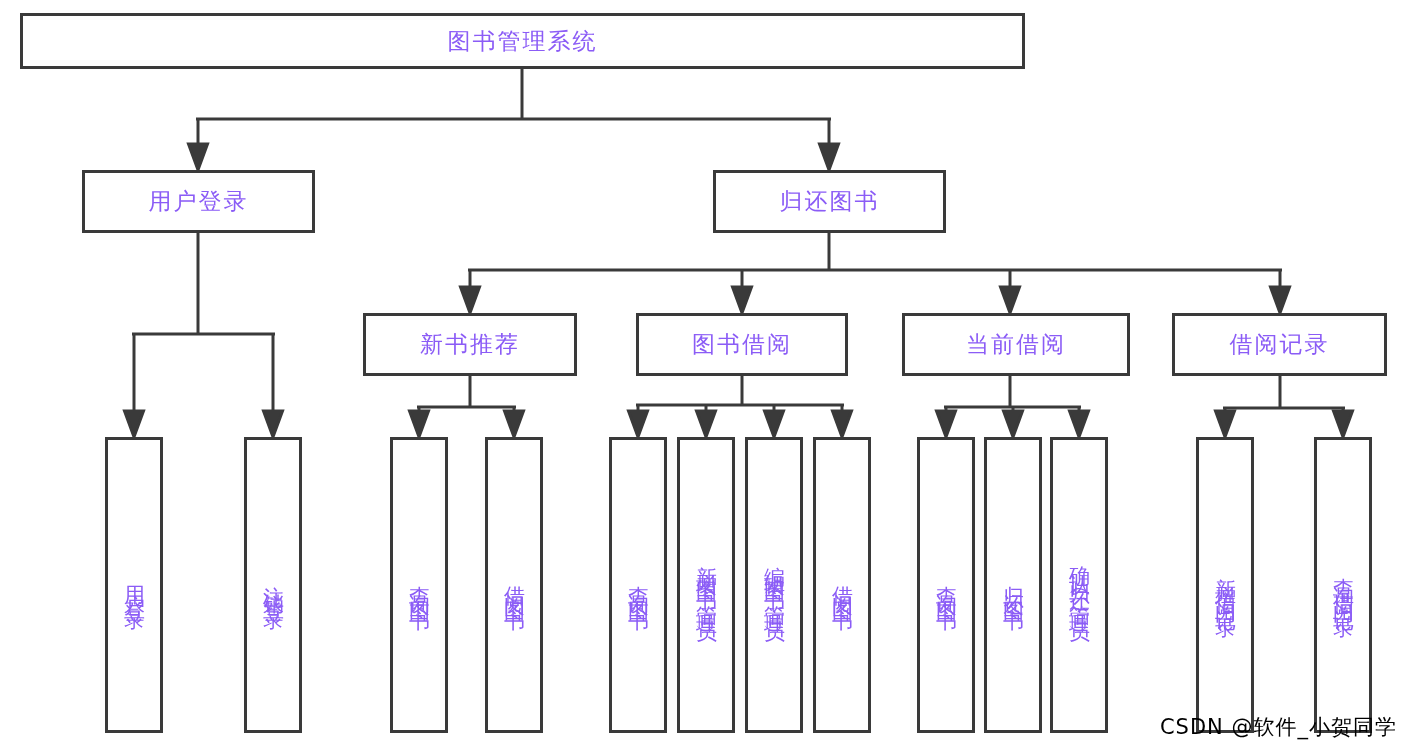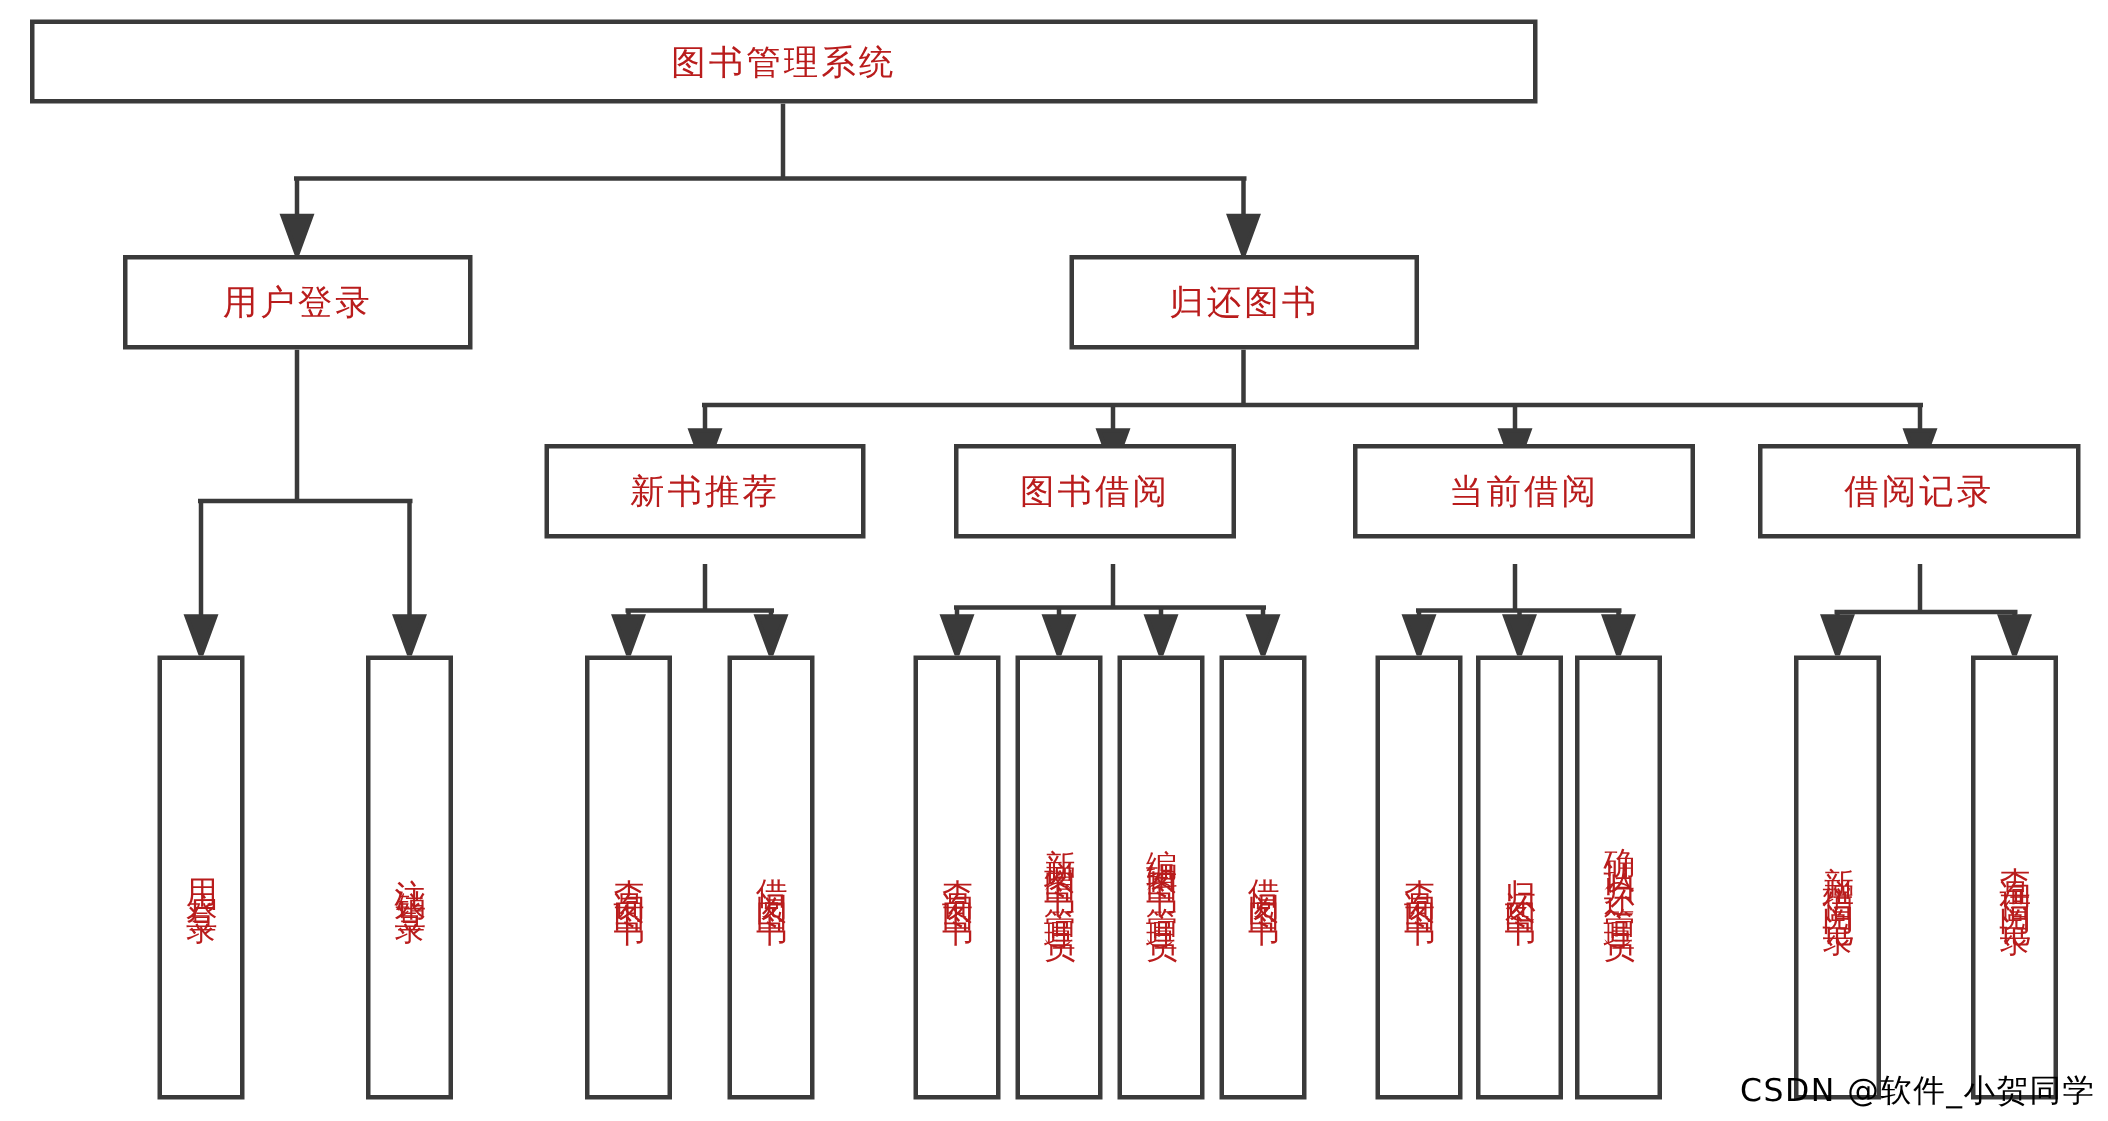--- a/index.html
+++ b/index.html
@@ -13,26 +13,26 @@
   }
   .wires { position: absolute; left: 0; top: 0; }
   .box {
     position: absolute;
     background: #ffffff;
     border: 3px solid #3a3a3a;
     box-sizing: border-box;
     display: flex;
     align-items: center;
     justify-content: center;
-    color: #b91c1c;
+    color: #8b5cf6;
   }
   .root  { left: 20px;  top: 13px;  width: 1005px; height: 56px; }
   .hbox  { height: 63px; }
   .lvl2  { top: 170px; width: 233px; }
-  .lvl3  { top: 296px; text-align: center; }
+  .lvl3  { top: 313px; text-align: center; }
   .hlabel { font-size: 23px; letter-spacing: 2px; white-space: nowrap; }
   .leaf  { top: 437px; width: 58px; height: 296px; }
   .vlabel {
     writing-mode: vertical-lr;
     text-orientation: mixed;
     font-size: 21px;
     line-height: 1;
     letter-spacing: 8px;
     white-space: nowrap;
   }
@@ -122,21 +122,21 @@
   <div class="box hbox lvl2" style="left:82px">
     <span class="hlabel">用户登录</span>
   </div>
   <div class="box hbox lvl2" style="left:713px">
     <span class="hlabel">归还图书</span>
   </div>
 
   <div class="box hbox lvl3" style="left:363px;width:214px">
     <span class="hlabel">新书推荐</span>
   </div>
-  <div class="box hbox lvl3" style="left:636px;width:188px">
+  <div class="box hbox lvl3" style="left:636px;width:212px">
     <span class="hlabel">图书借阅</span>
   </div>
   <div class="box hbox lvl3" style="left:902px;width:228px">
     <span class="hlabel">当前借阅</span>
   </div>
   <div class="box hbox lvl3" style="left:1172px;width:215px">
     <span class="hlabel">借阅记录</span>
   </div>
 
   <div class="box leaf" style="left:105px">

